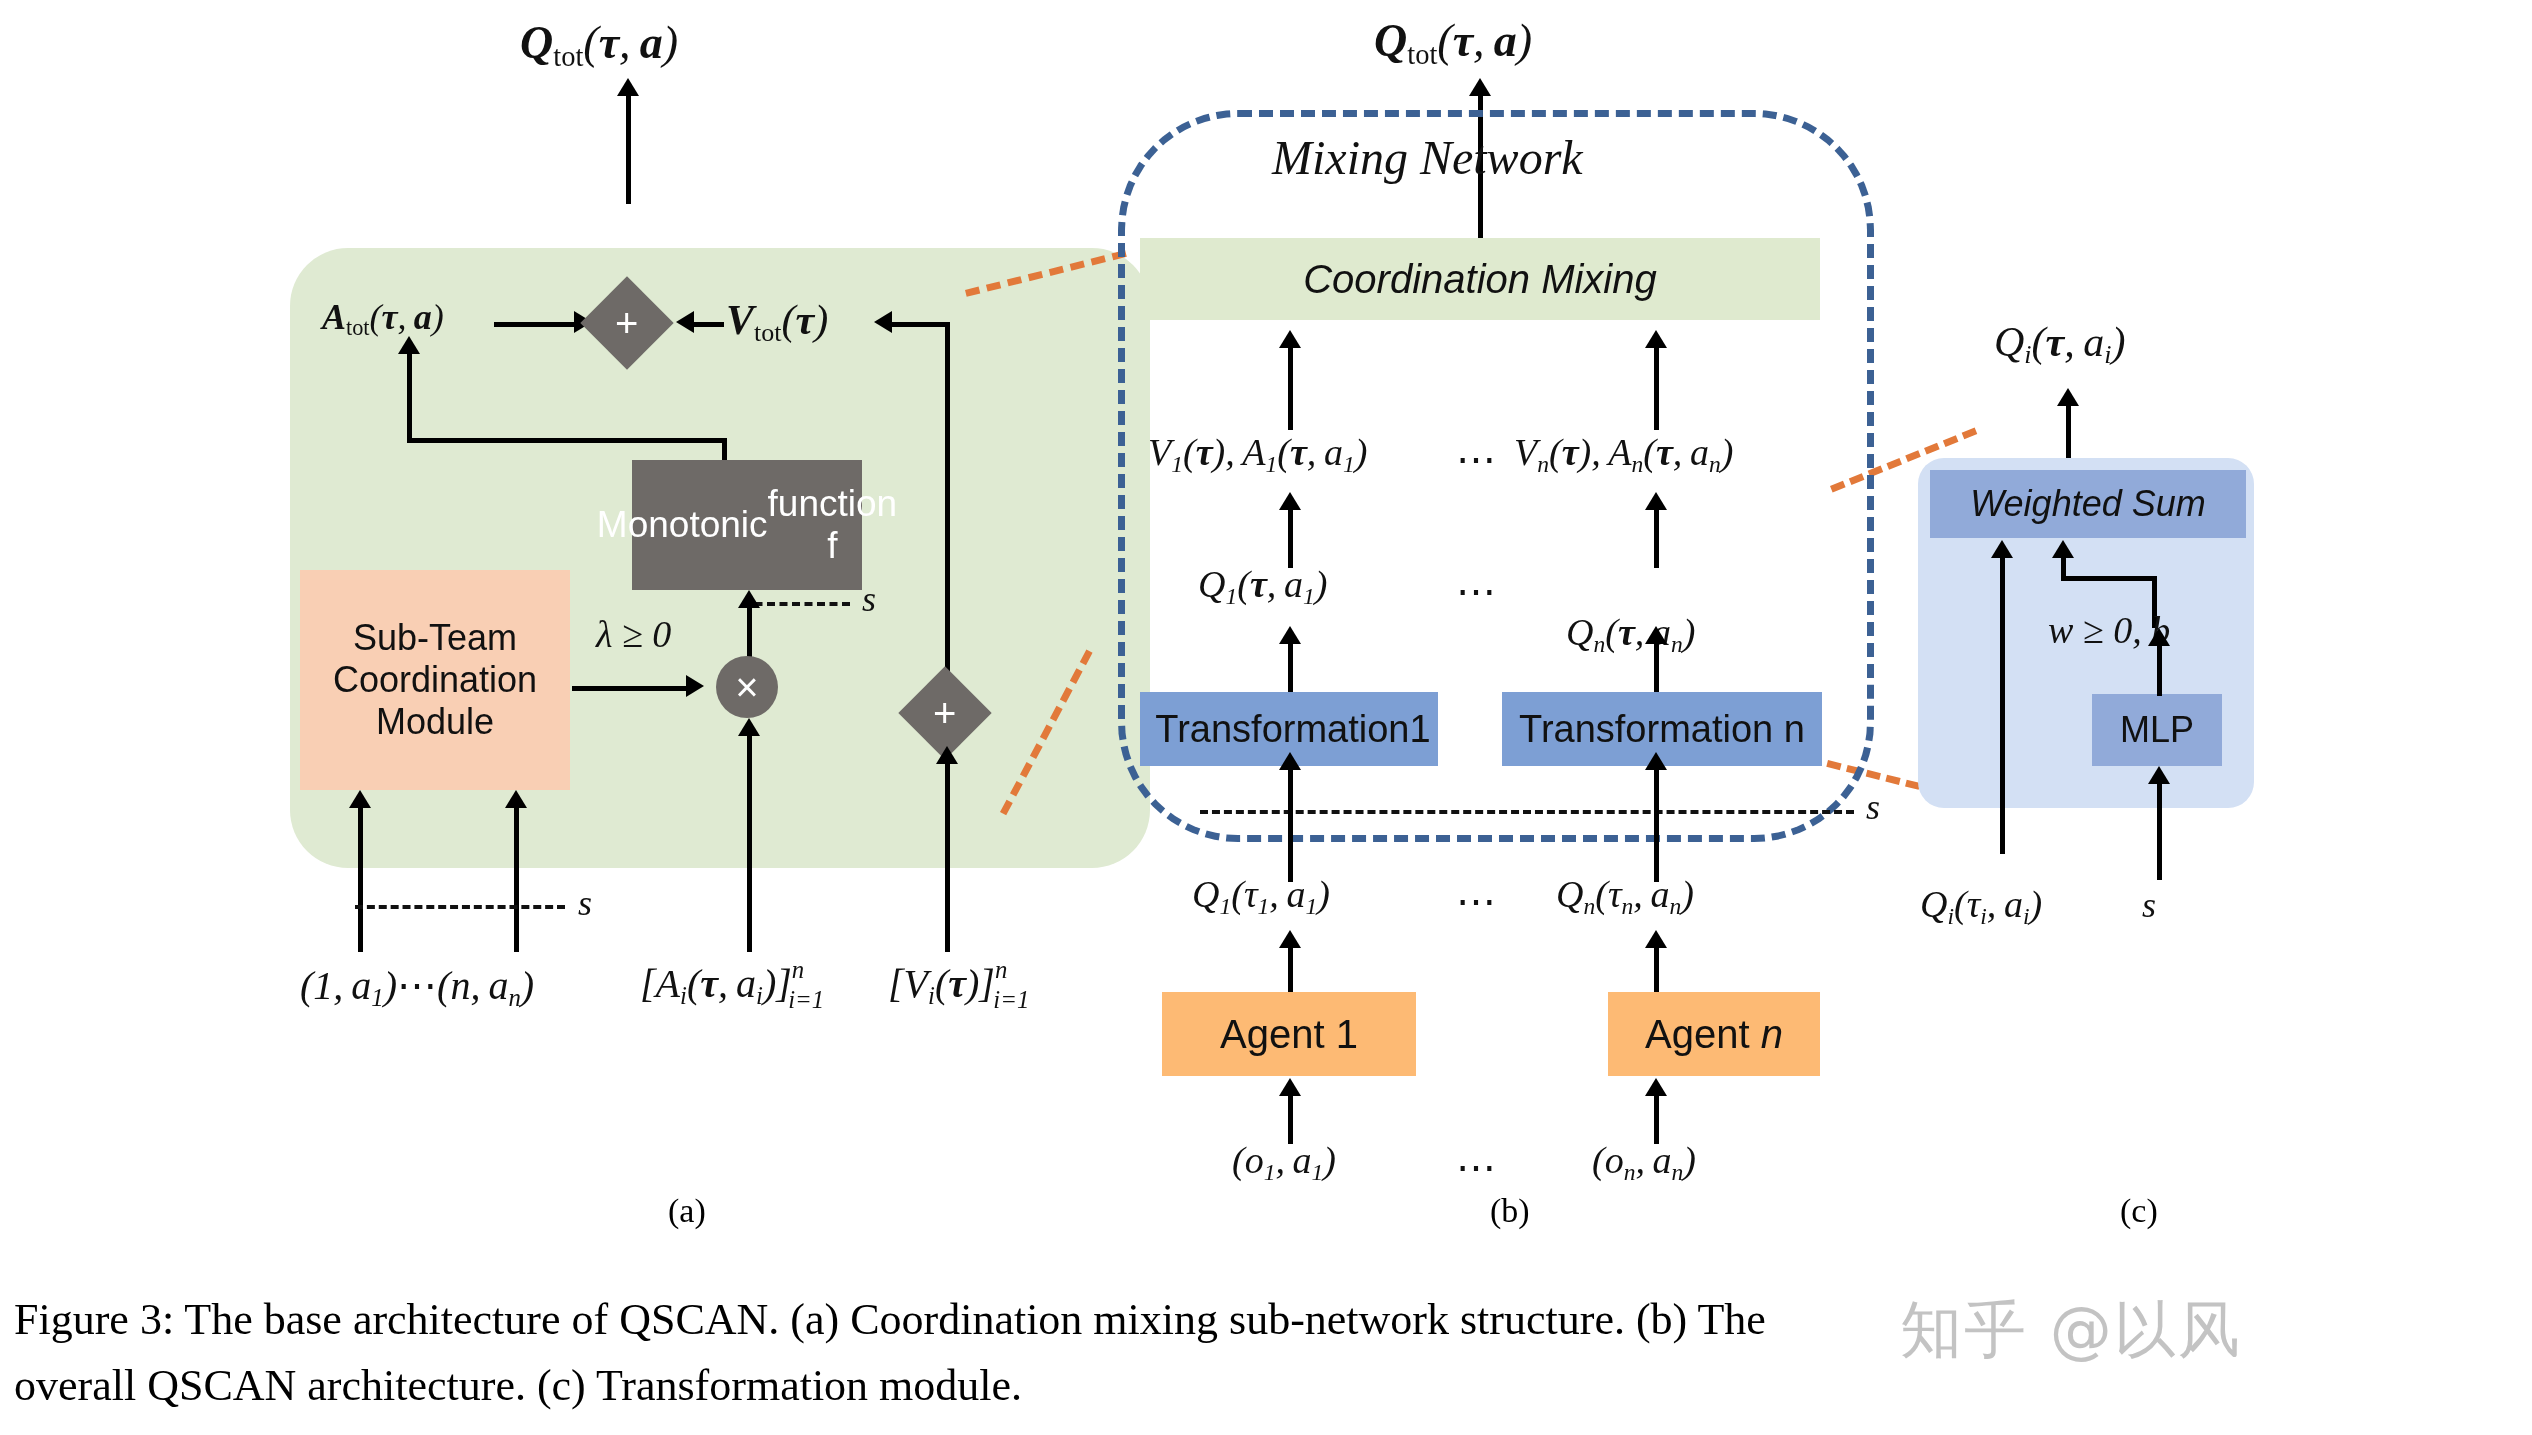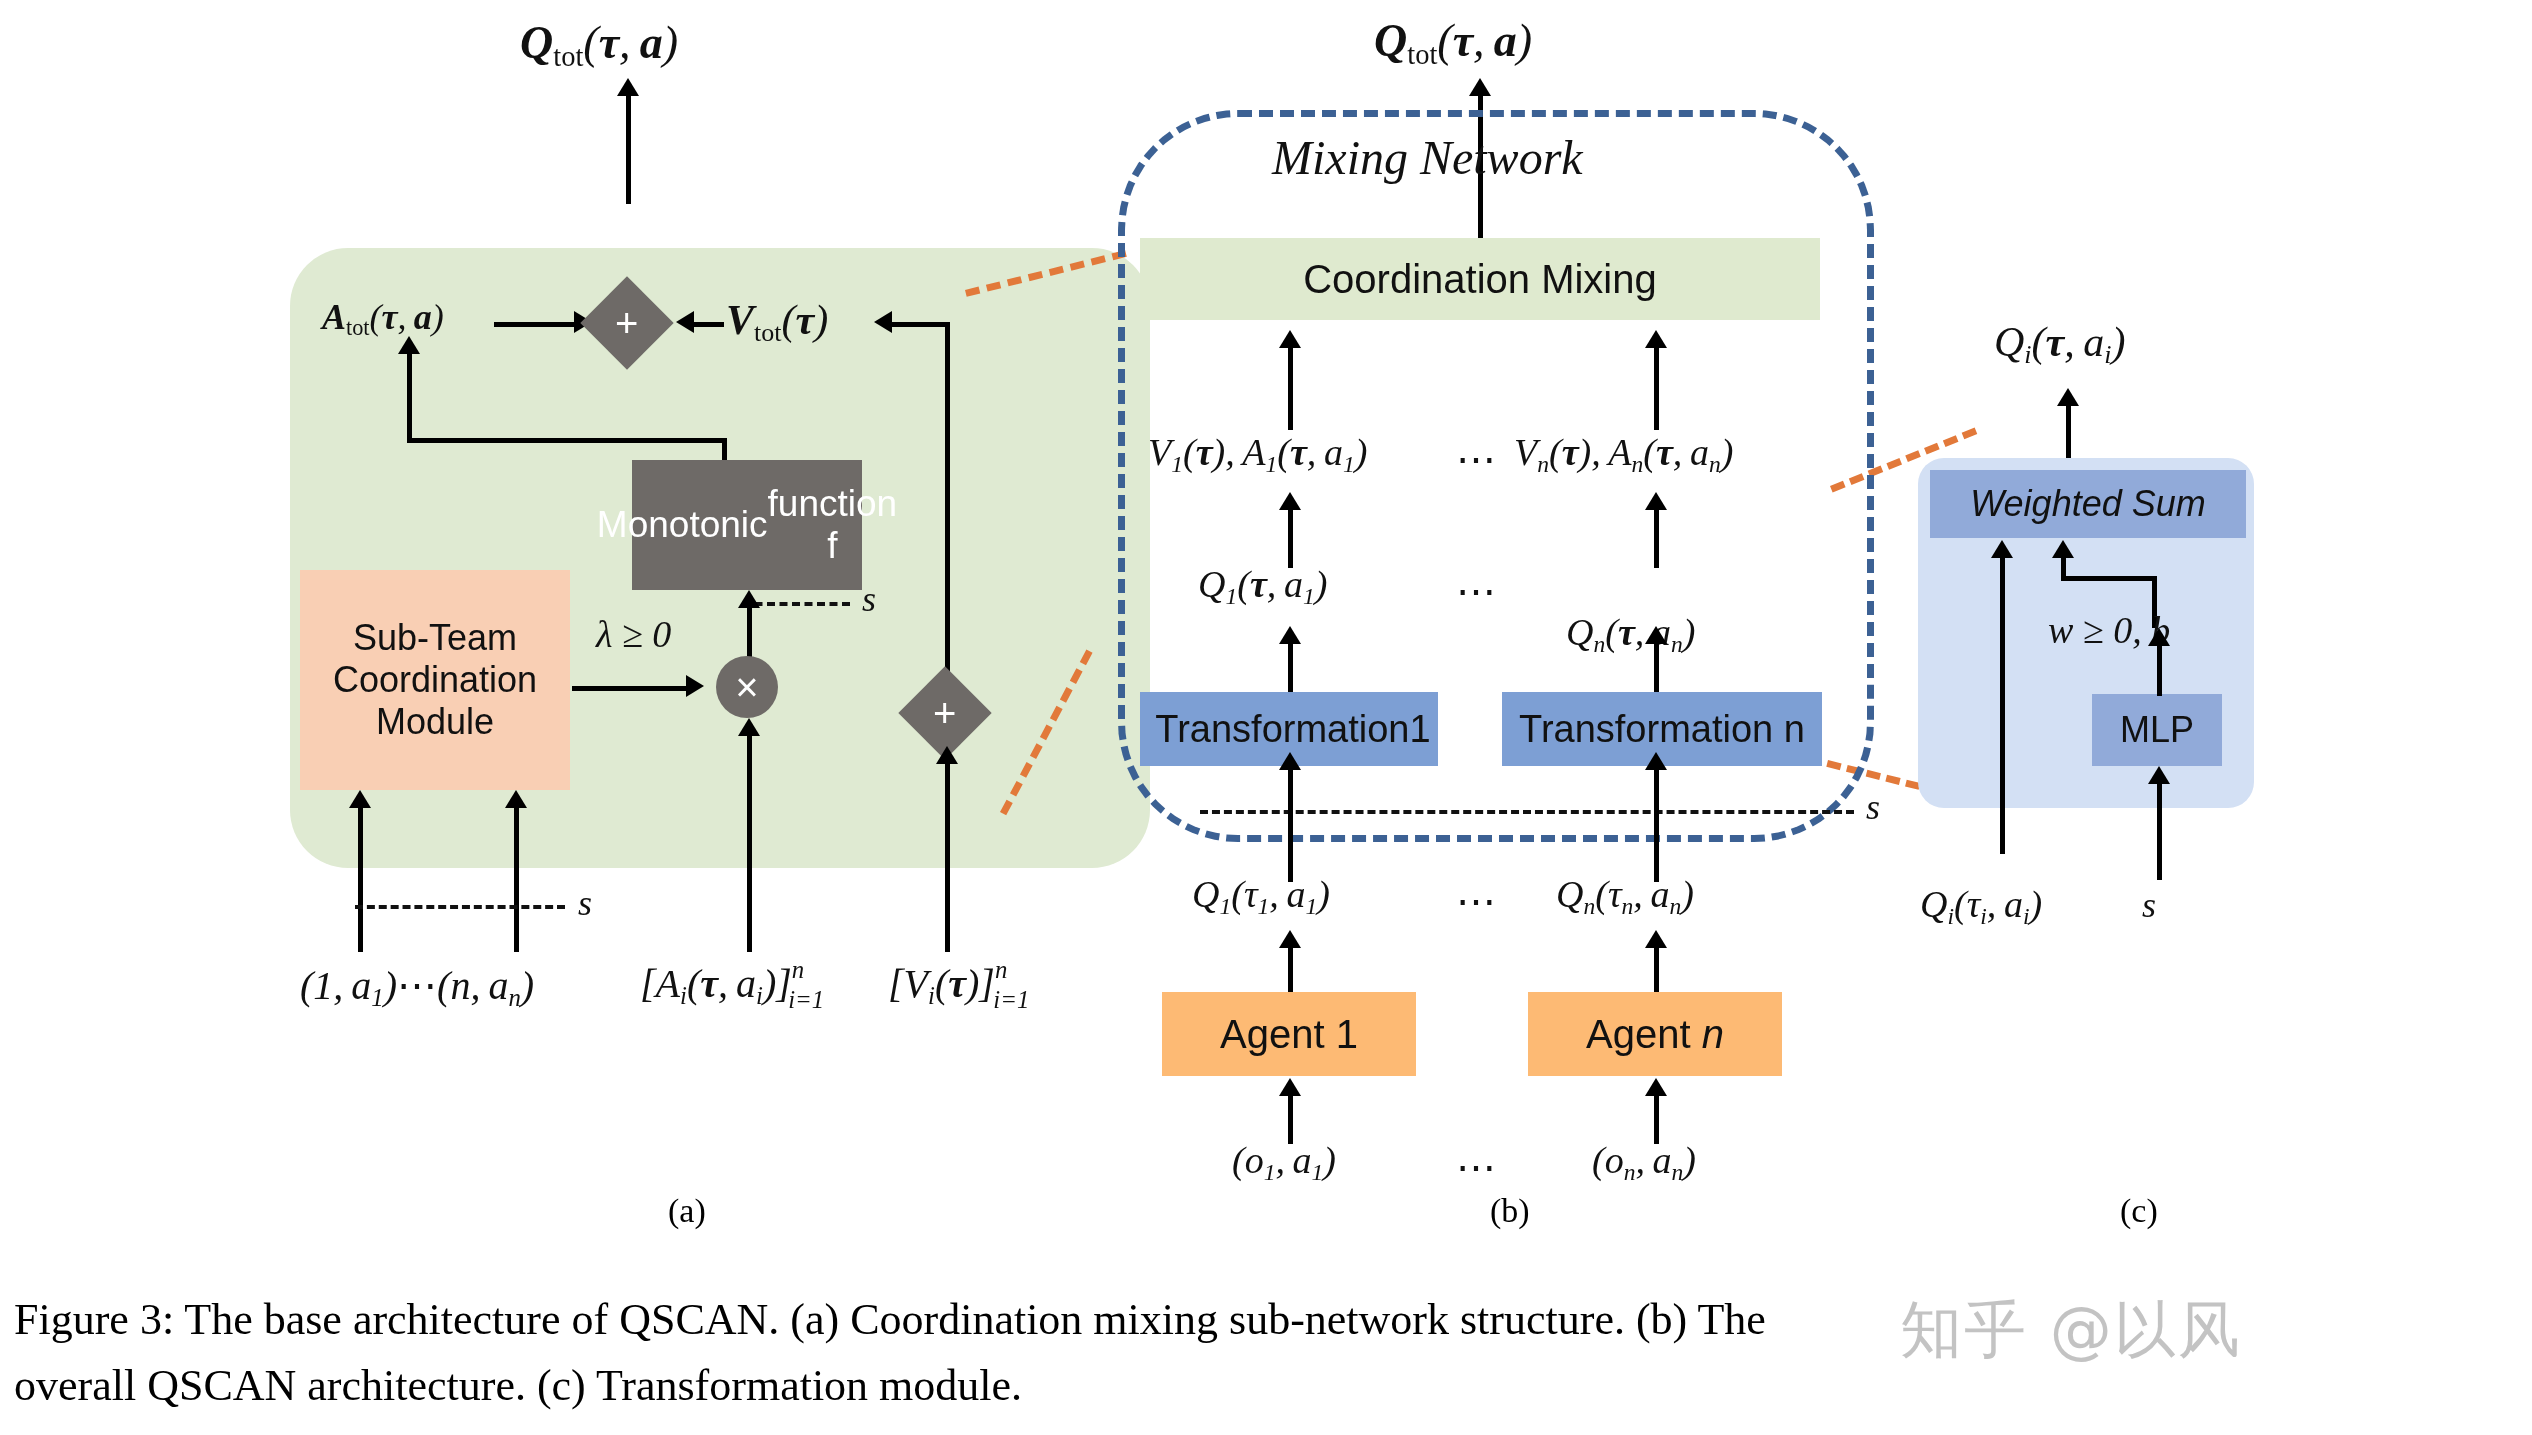--- a/index.html
+++ b/index.html
@@ -169,21 +169,21 @@
 <div class="vline" style="left:1478px;top:92px;height:174px;"></div>
 <div class="arrow-up" style="left:1469px;top:78px;"></div>
 
 <div class="bluedash" style="left:1118px;top:110px;width:742px;height:718px;"></div>
 
 <div class="abs math" style="left:1272px;top:130px;font-size:48px;">
   <span>Mixing Network</span>
 </div>
 
 <div class="abs greenbar ctr" style="left:1140px;top:238px;width:680px;height:82px;">
-  <span class="boxlabel" style="font-size:40px;">Coordination Mixing</span>
+  <span class="boxlabel" style="font-size:40px;font-style:italic;">Coordination Mixing</span>
 </div>
 
 <div class="arrow-up" style="left:1279px;top:330px;"></div>
 <div class="vline" style="left:1288px;top:344px;height:86px;"></div>
 <div class="arrow-up" style="left:1645px;top:330px;"></div>
 <div class="vline" style="left:1654px;top:344px;height:86px;"></div>
 
 <div class="abs math" style="left:1148px;top:430px;font-size:38px;">
   <span><span>V</span><sub>1</sub>(<span class="bf">τ</span>), <span>A</span><sub>1</sub>(<span class="bf">τ</span>, <span>a</span><sub>1</sub>)</span>
 </div>
@@ -236,21 +236,21 @@
 </div>
 
 <div class="arrow-up" style="left:1279px;top:930px;"></div>
 <div class="vline" style="left:1288px;top:944px;height:54px;"></div>
 <div class="arrow-up" style="left:1645px;top:930px;"></div>
 <div class="vline" style="left:1654px;top:944px;height:54px;"></div>
 
 <div class="abs agentbox ctr" style="left:1162px;top:992px;width:254px;height:84px;">
   <span class="boxlabel serif" style="font-size:40px;font-style:normal;">Agent 1</span>
 </div>
-<div class="abs agentbox ctr" style="left:1528px;top:992px;width:254px;height:84px;">
+<div class="abs agentbox ctr" style="left:1608px;top:992px;width:212px;height:84px;">
   <span class="boxlabel serif" style="font-size:40px;">
     <span style="font-style:normal;">Agent </span><span style="font-style:italic;">n</span>
   </span>
 </div>
 
 <div class="arrow-up" style="left:1279px;top:1078px;"></div>
 <div class="vline" style="left:1288px;top:1092px;height:52px;"></div>
 <div class="arrow-up" style="left:1645px;top:1078px;"></div>
 <div class="vline" style="left:1654px;top:1092px;height:52px;"></div>
 

